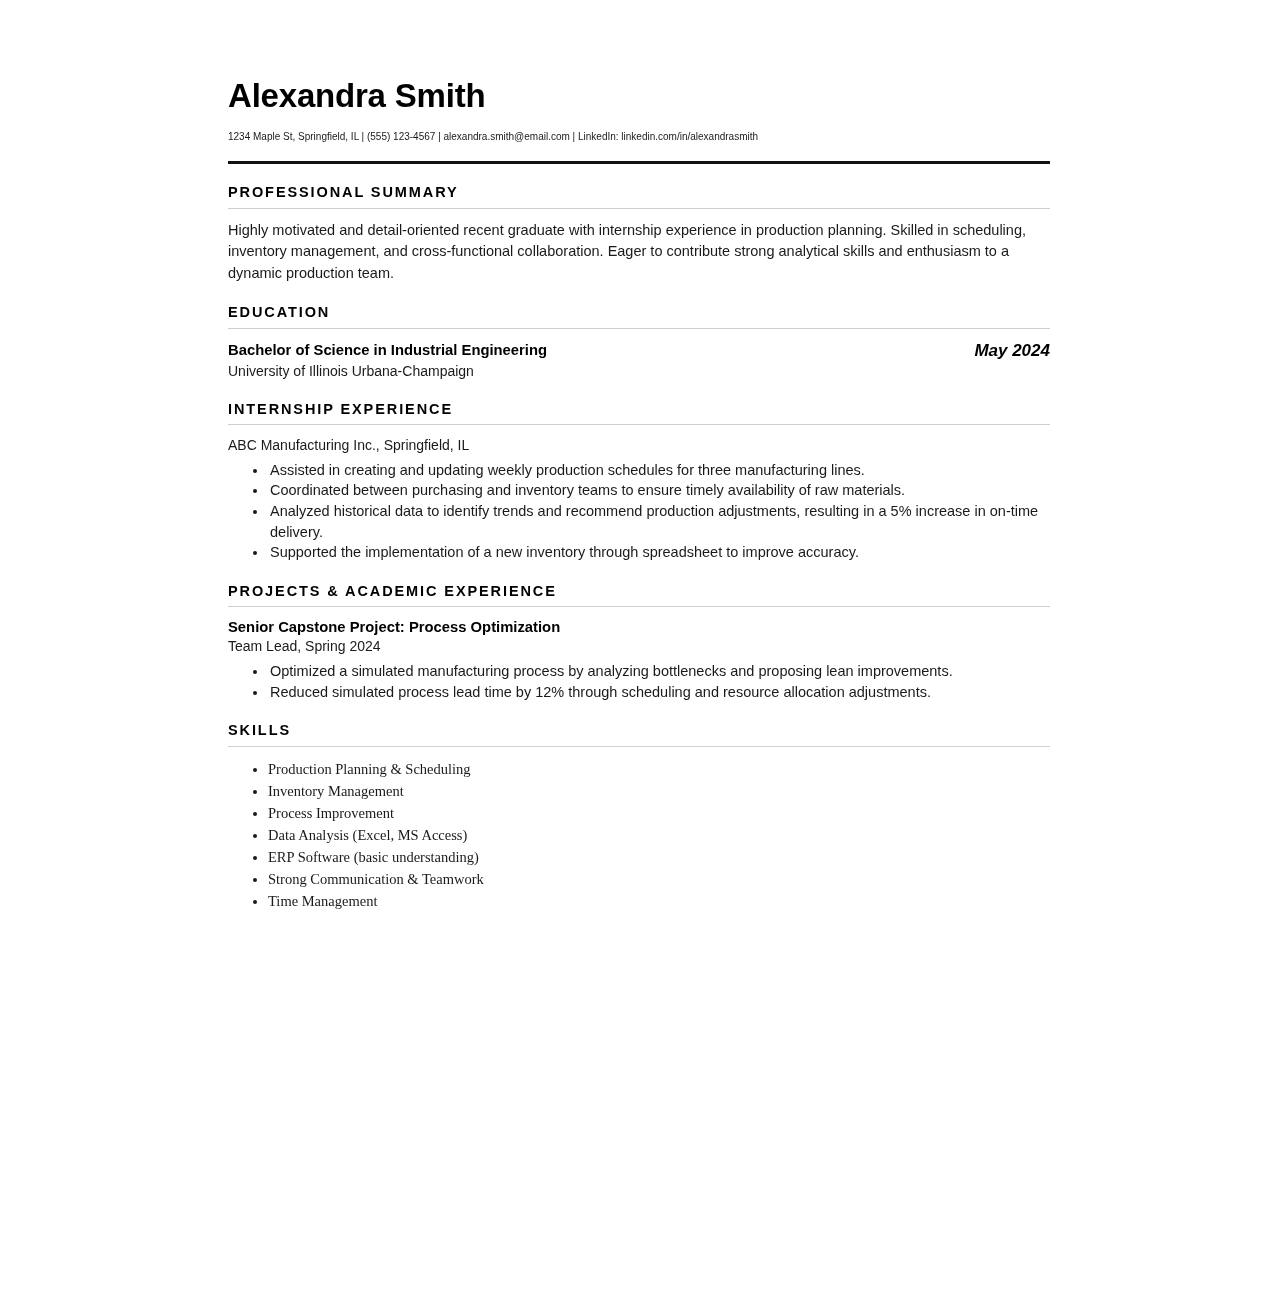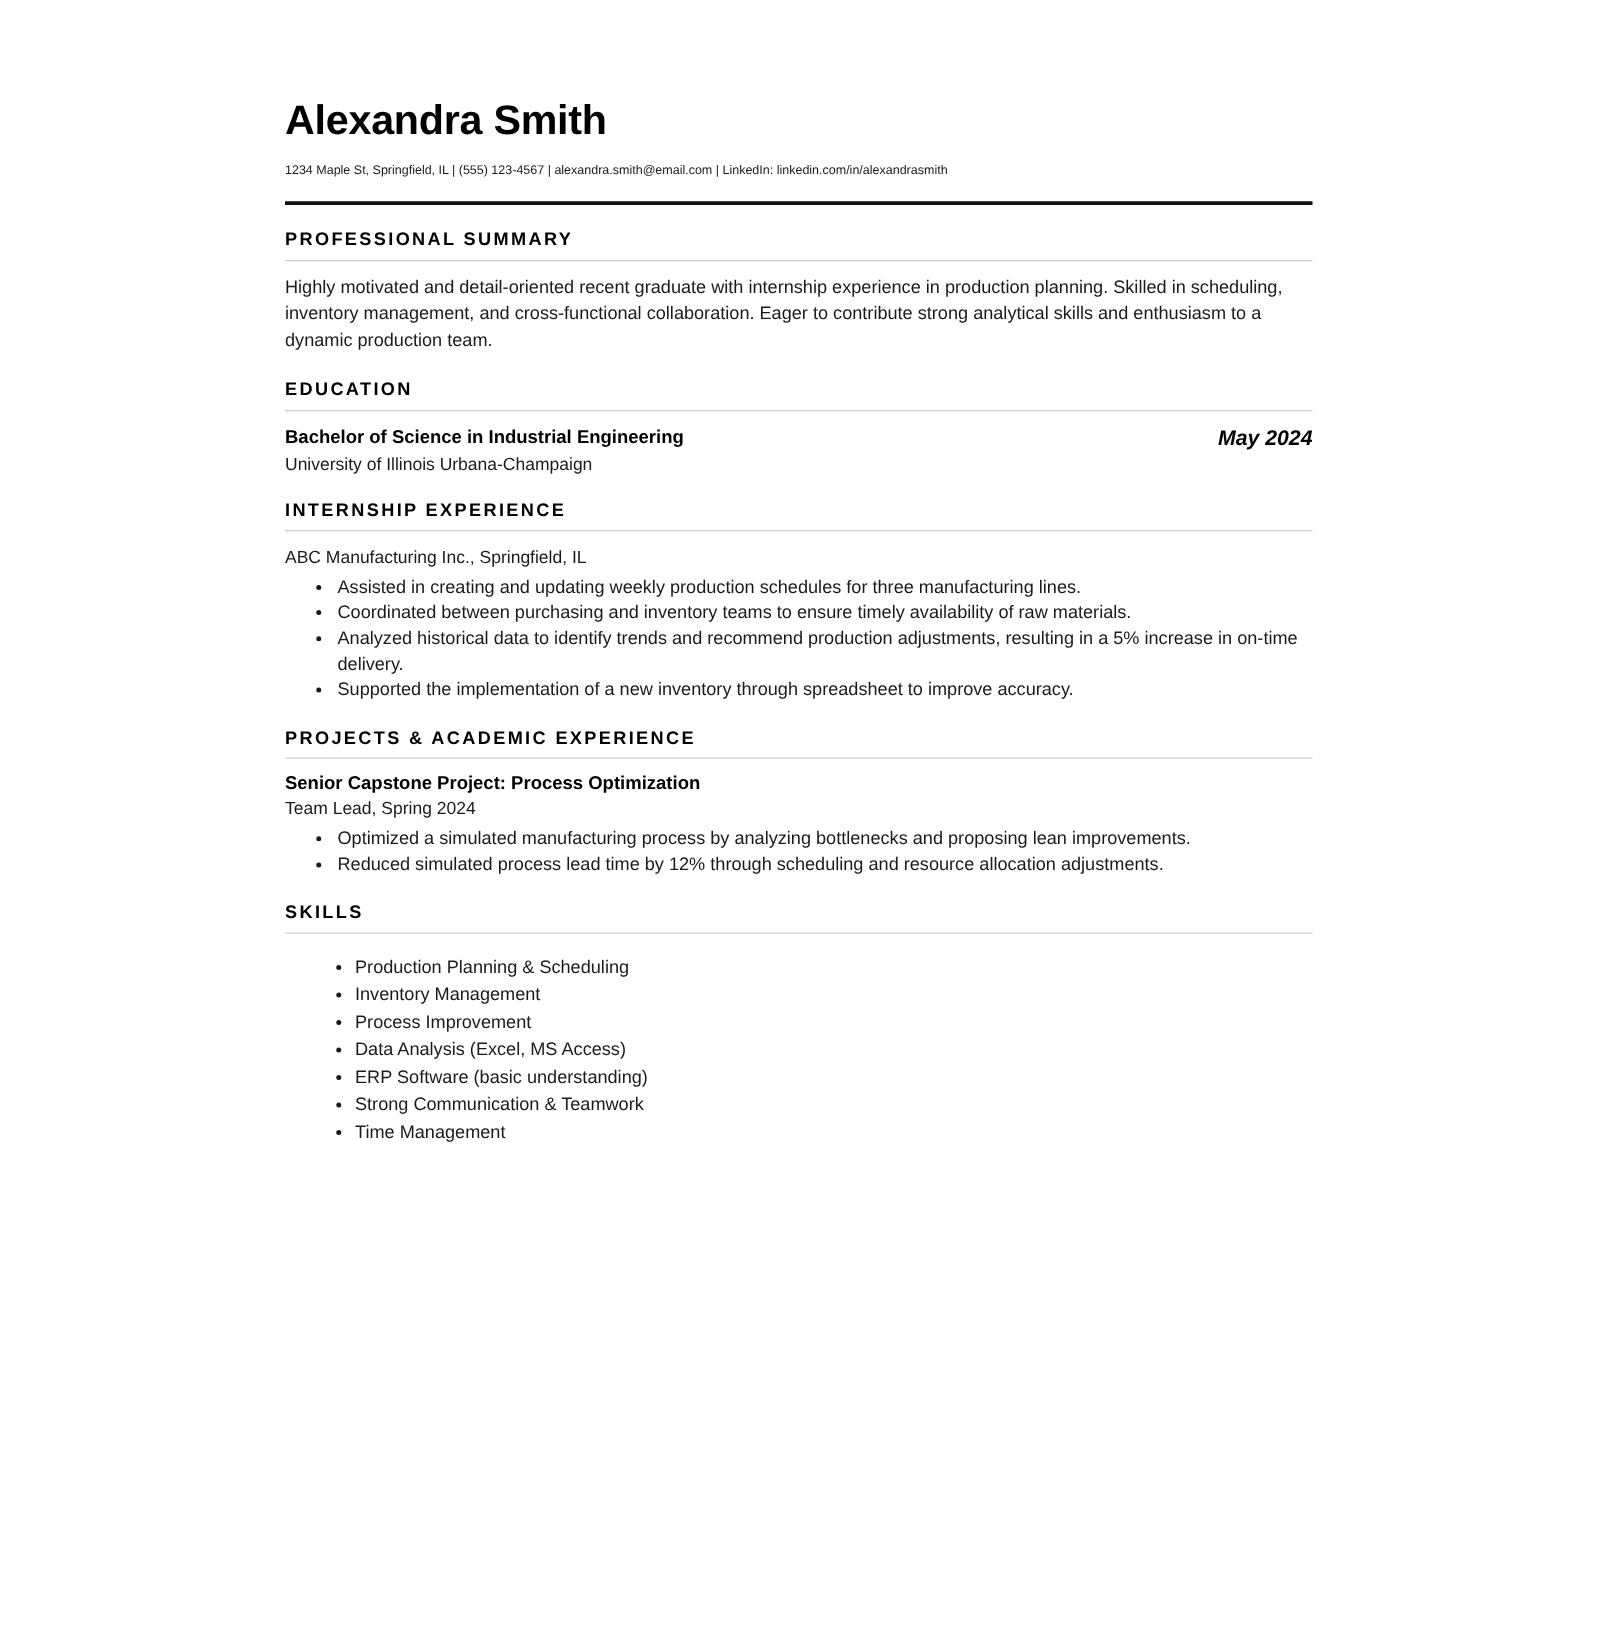--- a/index.html
+++ b/index.html
@@ -112,23 +112,24 @@
     list-style-type: disc;
   }
   ul.bullets li {
     font-size: 14.5px;
     line-height: 1.42;
     color: #1a1a1a;
     margin: 0;
     padding-left: 2px;
   }
   ul.skills {
-    margin: 16px;
+    margin: 0;
     padding-left: 40px;
     list-style-type: disc;
+    font-family: Liberation Serif, serif;
   }
   ul.skills li {
     font-size: 14.5px;
     line-height: 1.52;
     color: #1a1a1a;
   }
 
   .edu-block { margin-top: 0; }
 </style>
 </head>

